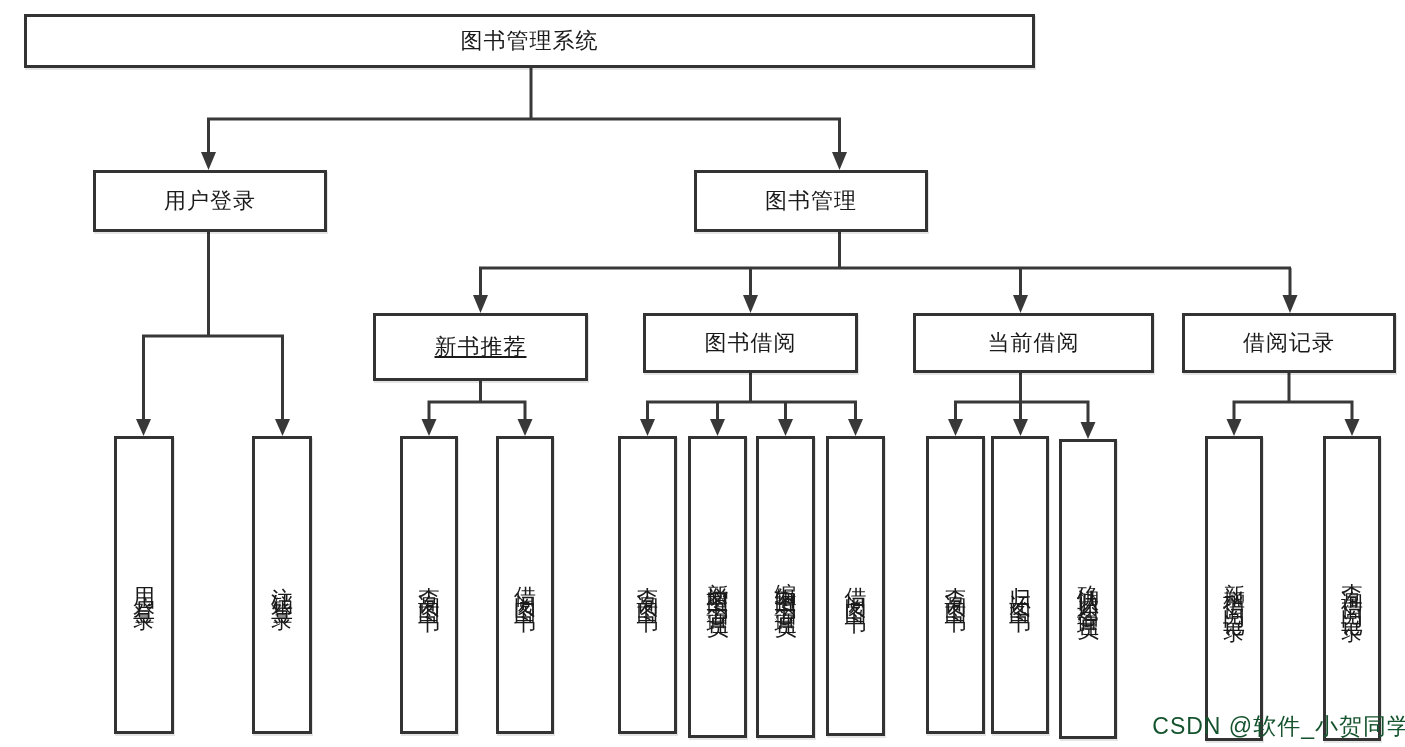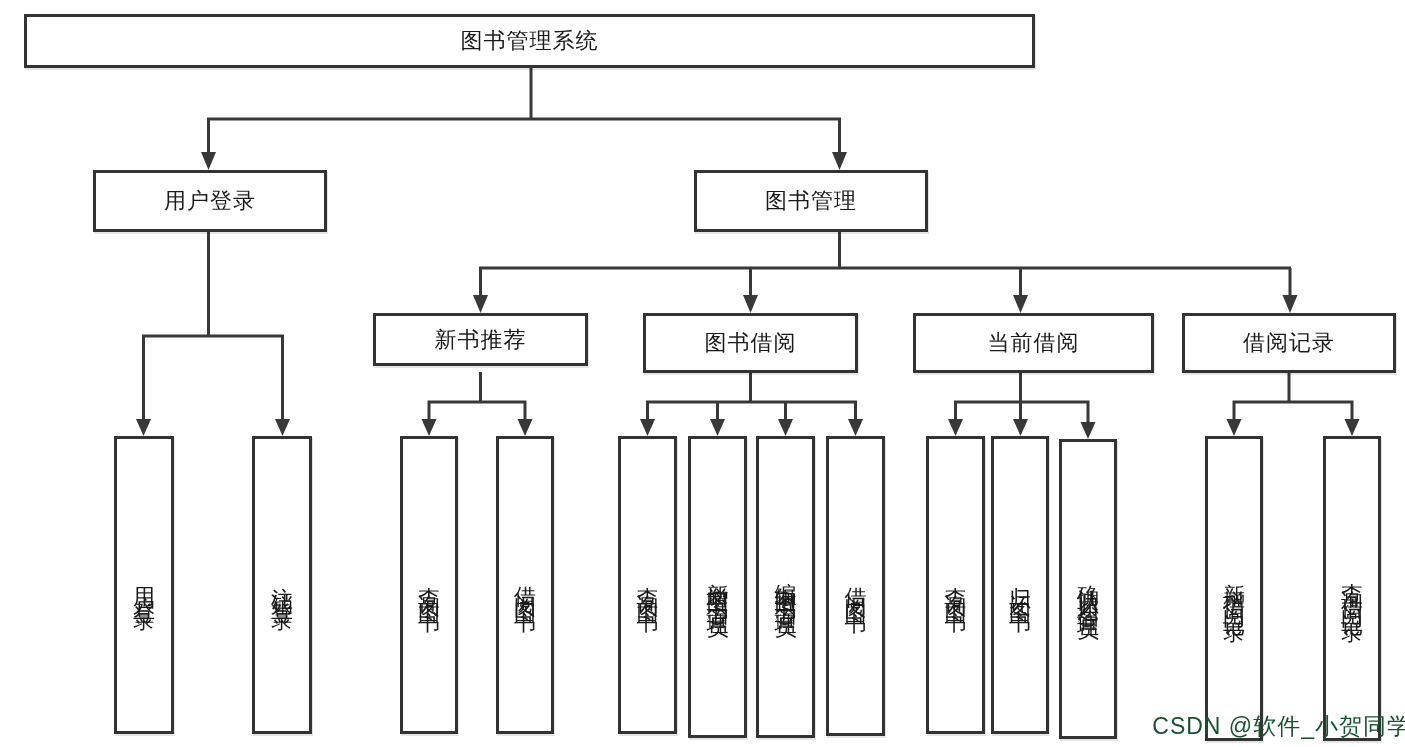--- a/index.html
+++ b/index.html
@@ -120,21 +120,21 @@
     <span>图书管理系统</span>
   </div>
 
   <div class="node" style="left:83px; top:170px; width:234px; height:62px;">
     <span>用户登录</span>
   </div>
   <div class="node" style="left:684px; top:170px; width:234px; height:62px;">
     <span>图书管理</span>
   </div>
 
-  <div class="node" style="left:363px; top:313px; width:215px; height:53px; font-size:21px;">
+  <div class="node" style="left:363px; top:313px; width:215px; height:68px; font-size:21px;text-decoration:underline;">
     <span>新书推荐</span>
   </div>
   <div class="node" style="left:633px; top:313px; width:215px; height:60px;">
     <span>图书借阅</span>
   </div>
   <div class="node" style="left:903px; top:313px; width:241px; height:60px;">
     <span>当前借阅</span>
   </div>
   <div class="node" style="left:1172px; top:313px; width:214px; height:60px;">
     <span>借阅记录</span>

